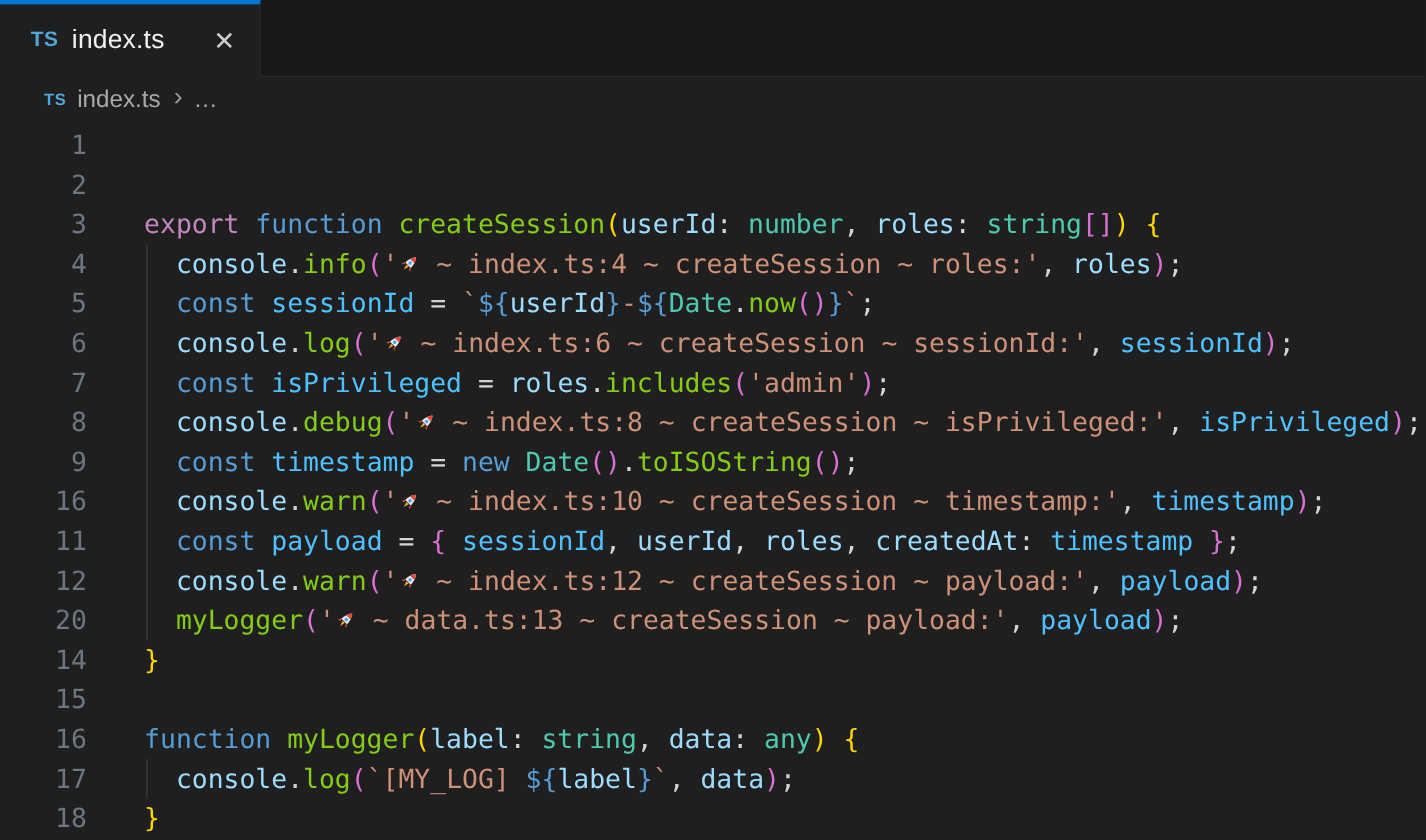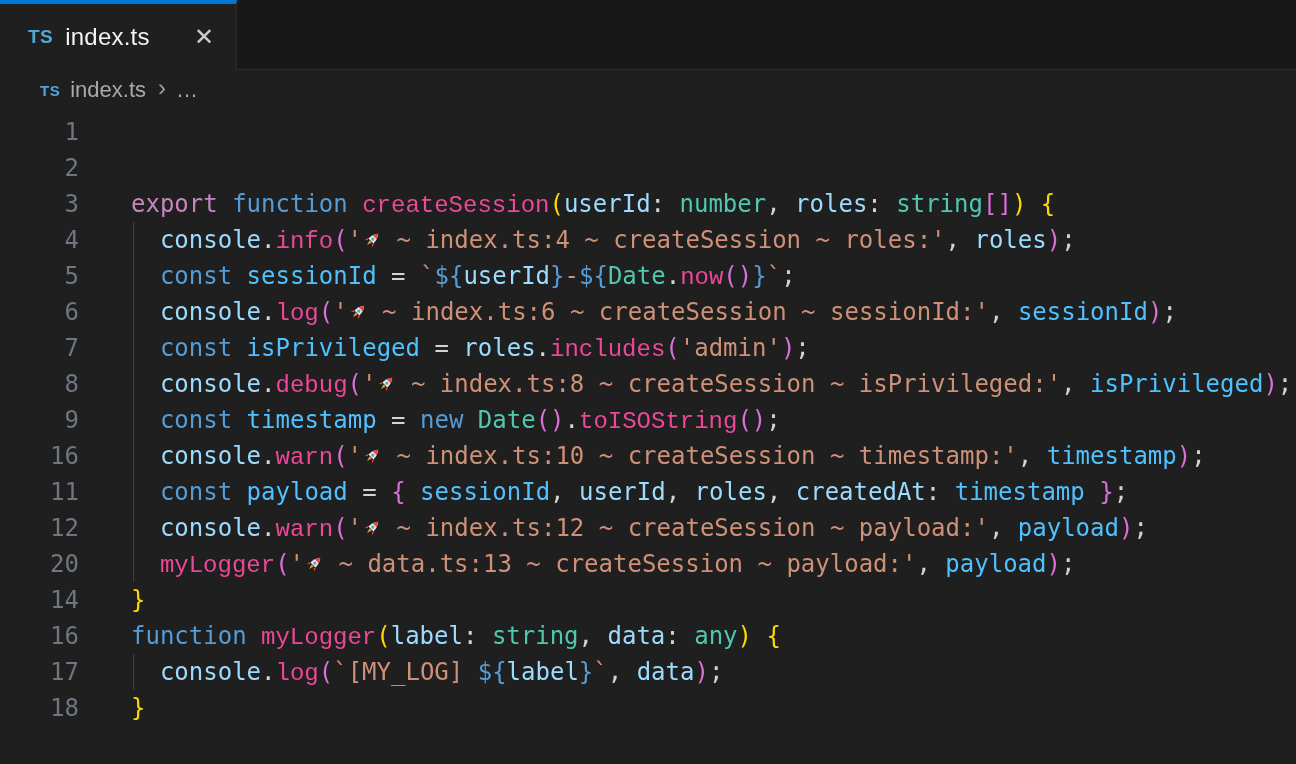--- a/index.html
+++ b/index.html
@@ -31,21 +31,21 @@
             font-size:24px; }
   .code-line { display:flex; height:36px; line-height:36px; white-space:pre; }
   .gutter { flex:0 0 79px; text-align:right; color:#6e7681; user-select:none; }
   .line-content { margin-left:52px; position:relative; white-space:pre; color:#d4d4d4; }
   .indent-guide { position:absolute; left:2px; top:0; bottom:0; width:1px;
                   background:#404040; }
 
   .tk-cm { color:#6a9955; }
   .tk-k1 { color:#c586c0;margin-top:46px; }
   .tk-k2 { color:#569cd6; }
-  .tk-fn { color:#ec4899;font-family:Liberation Mono, monospace; }
+  .tk-fn { color:#84cc16; }
   .tk-v  { color:#9cdcfe; }
   .tk-cv { color:#4fc1ff; }
   .tk-ty { color:#4ec9b0; }
   .tk-s  { color:#ce9178; }
   .tk-p  { color:#d4d4d4; }
   .tk-b1 { color:#ffd700; }
   .tk-b2 { color:#da70d6; }
   .emoji-rocket { display:inline-block; width:20px; height:24px; vertical-align:-4px; }
 </style>
 </head>
@@ -129,17 +129,18 @@
             <g transform="rotate(45 12 12)">
               <path d="M12 1.5 C15.2 4.8 16.2 9.8 16.2 13.8 L7.8 13.8 C7.8 9.8 8.8 4.8 12 1.5 Z" fill="#e8eaed"></path>
               <path d="M12 1.5 C13.6 3.2 14.7 5.4 15.3 7.4 L8.7 7.4 C9.3 5.4 10.4 3.2 12 1.5 Z" fill="#e04b3f"></path>
               <circle cx="12" cy="10.6" r="1.9" fill="#4aa3e8"></circle>
               <path d="M7.8 13 L5.4 17.6 L8.6 16 Z" fill="#e04b3f"></path>
               <path d="M16.2 13 L18.6 17.6 L15.4 16 Z" fill="#e04b3f"></path>
               <path d="M10.3 14.4 L12 20.5 L13.7 14.4 Z" fill="#f6a623"></path>
             </g>
           </svg><span class="tk-s"> ~ data.ts:13 ~ createSession ~ payload:'</span><span class="tk-p">, </span><span class="tk-cv">payload</span><span class="tk-b2">)</span><span class="tk-p">;</span></div></div>
       <div class="code-line"><div class="gutter">14</div><div class="line-content"><span class="tk-b1">}</span></div></div>
+      <div class="code-line"><div class="gutter">15</div><div class="line-content"></div></div>
       <div class="code-line"><div class="gutter">16</div><div class="line-content"><span class="tk-k2">function</span><span class="tk-p"> </span><span class="tk-fn">myLogger</span><span class="tk-b1">(</span><span class="tk-v">label</span><span class="tk-p">: </span><span class="tk-ty">string</span><span class="tk-p">, </span><span class="tk-v">data</span><span class="tk-p">: </span><span class="tk-ty">any</span><span class="tk-b1">)</span><span class="tk-p"> </span><span class="tk-b1">{</span></div></div>
       <div class="code-line"><div class="gutter">17</div><div class="line-content"><span class="indent-guide"></span><span class="tk-p">  </span><span class="tk-v">console</span><span class="tk-p">.</span><span class="tk-fn">log</span><span class="tk-b2">(</span><span class="tk-s">`[MY_LOG] </span><span class="tk-k2">${</span><span class="tk-v">label</span><span class="tk-k2">}</span><span class="tk-s">`</span><span class="tk-p">, </span><span class="tk-v">data</span><span class="tk-b2">)</span><span class="tk-p">;</span></div></div>
       <div class="code-line"><div class="gutter">18</div><div class="line-content"><span class="tk-b1">}</span></div></div>
     </div>
 </div>
 
 </body></html>

